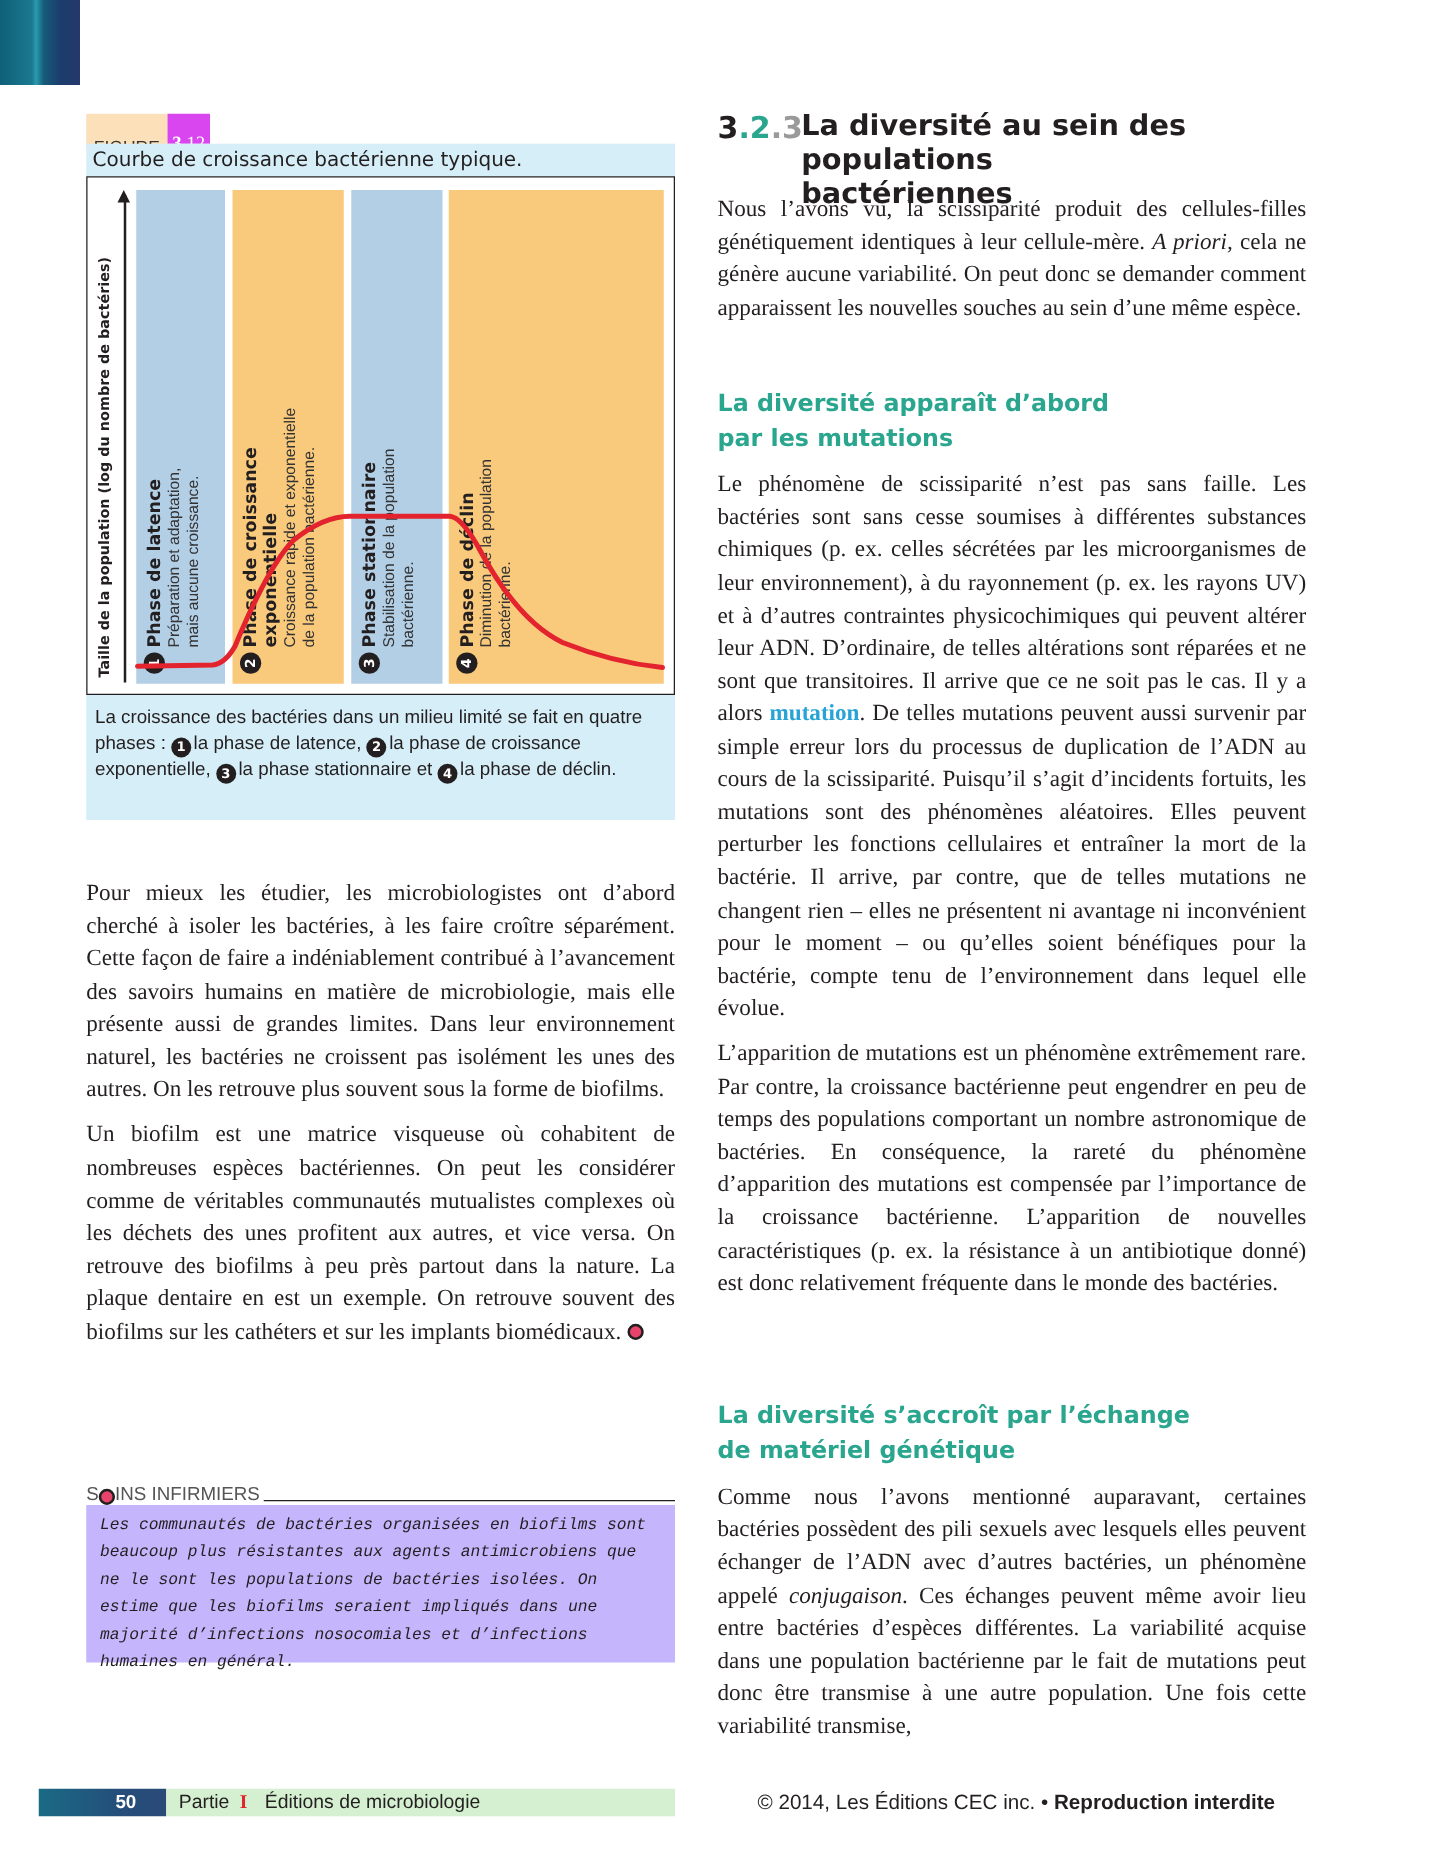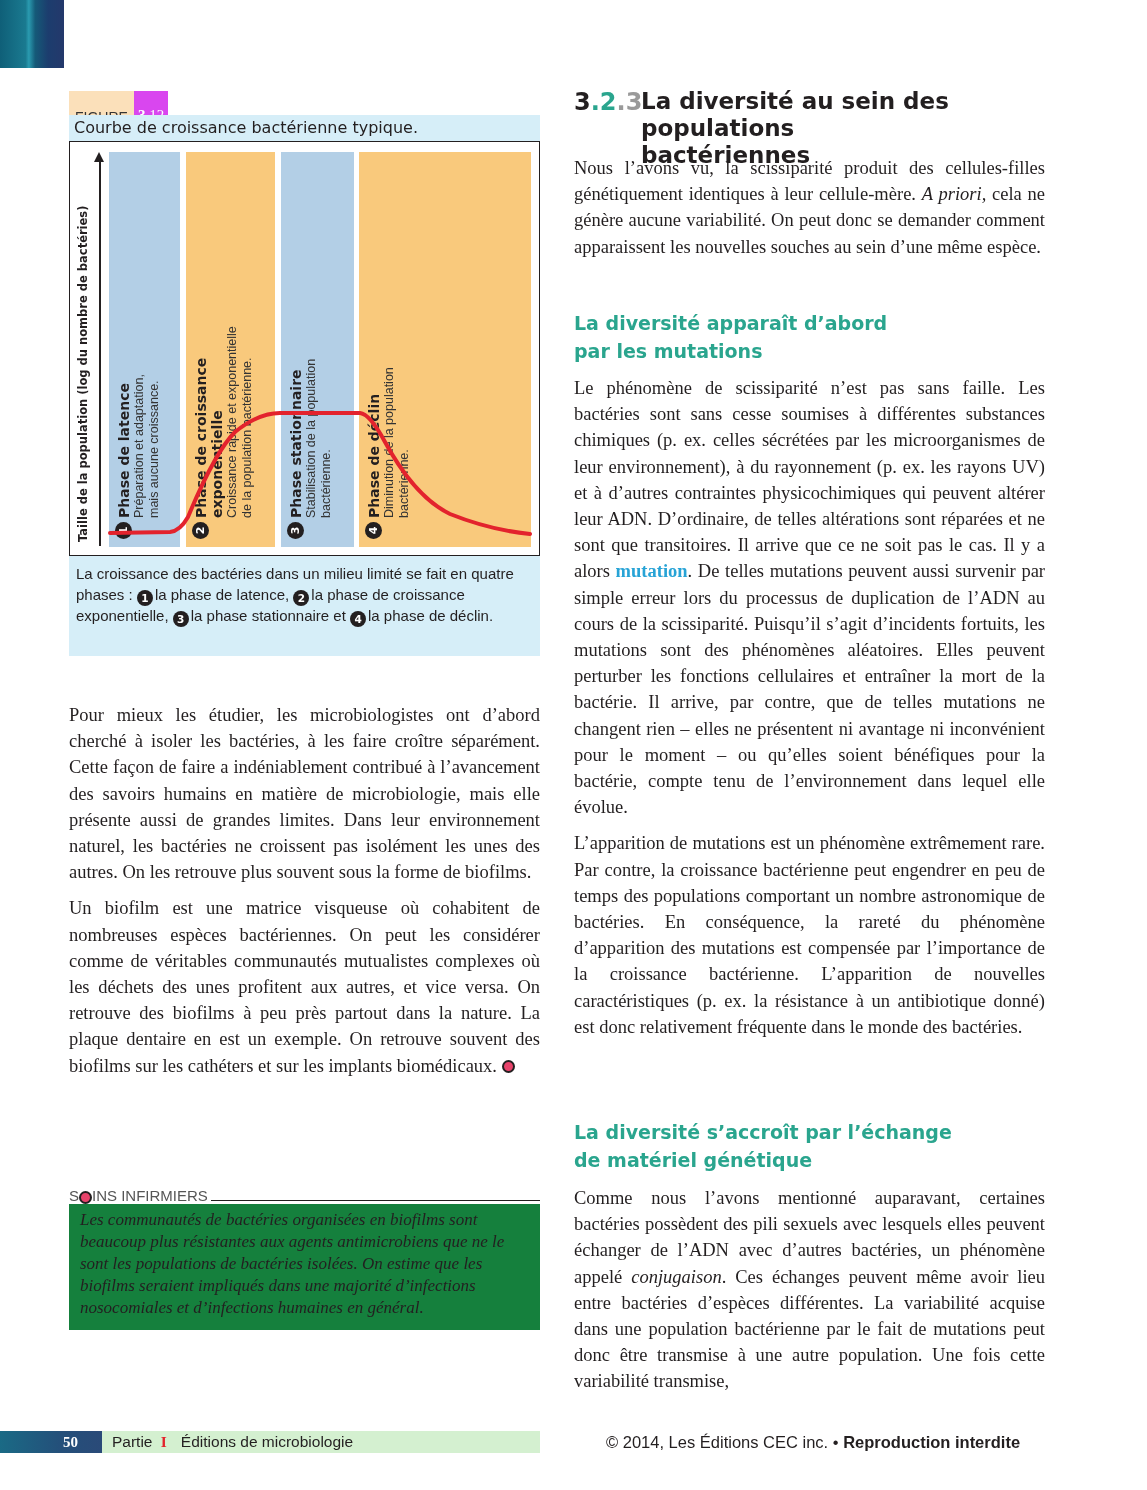--- a/index.html
+++ b/index.html
@@ -31,24 +31,24 @@
   .col-right{position:absolute;left:574px;width:471px;}
   .sec-title{position:absolute;left:574px;top:88px;display:flex;font-family:"DejaVu Sans",sans-serif;font-weight:bold;}
   .sec-title .secnum{font-size:24px;line-height:28px;width:67px;color:#231f20;}
   .sec-title .secnum .g{color:#2aa58e;} .sec-title .secnum .l{color:#9a9a9a;}
   .sec-title .sectxt{font-size:23px;line-height:27px;}
   .mut{color:#27a3d6;font-weight:bold;}
   
   .soins-head{position:absolute;left:69px;top:1184px;width:471px;height:20px;display:flex;align-items:flex-end;font-family:"Liberation Sans",sans-serif;font-size:15px;color:#555;}
   .soins-head .rule{flex:1;border-bottom:1.5px solid #231f20;margin-left:3px;margin-bottom:3px;}
   .dot{display:inline-block;width:13px;height:13px;border-radius:50%;background:#e8436b;border:2px solid #231f20;box-sizing:border-box;vertical-align:-1px;}
-  .soins-box{position:absolute;left:69px;top:1204px;width:471px;height:126px;background:#15803d;box-sizing:border-box;padding:5px 11px;font-family:Liberation Serif, serif;font-style:italic;font-size:17px;line-height:22px;color:#231f20;}
+  .soins-box{position:absolute;left:69px;top:1204px;width:471px;height:126px;background:#c4b5fd;box-sizing:border-box;padding:5px 11px;font-family:Liberation Mono, monospace;font-style:italic;font-size:13px;line-height:22px;color:#231f20;}
   
   .foot-left{position:absolute;left:0;top:1431px;height:22px;width:540px;display:flex;}
-  .foot-pg{width:102px;background:linear-gradient(90deg,#1a6a85,#244f7a 60%,#2a4a78);color:#fff;font-family:Liberation Serif, serif;font-weight:bold;font-size:15px;line-height:22px;text-align:right;padding-right:24px;box-sizing:border-box;}
+  .foot-pg{width:102px;background:linear-gradient(90deg,#1a6a85,#244f7a 60%,#2a4a78);color:#fff;font-family:Liberation Sans, sans-serif;font-weight:bold;font-size:15px;line-height:22px;text-align:right;padding-right:24px;box-sizing:border-box;margin-left:31px;}
   .foot-bar{flex:1;background:#d4f0d0;font-family:"Liberation Sans",sans-serif;font-size:15.5px;line-height:22px;padding-left:10px;color:#231f20;}
   .foot-bar .pnum{color:#e3232d;font-weight:bold;margin:0 14px 0 4px;font-family:"Liberation Serif",serif;}
   .foot-right{position:absolute;left:606px;top:1431px;font-family:"Liberation Sans",sans-serif;font-size:16.5px;line-height:22px;color:#231f20;white-space:nowrap;}
 </style>
 </head>
 <body>
 
 <div class="corner"></div>
 
 <div class="fig-tag">

